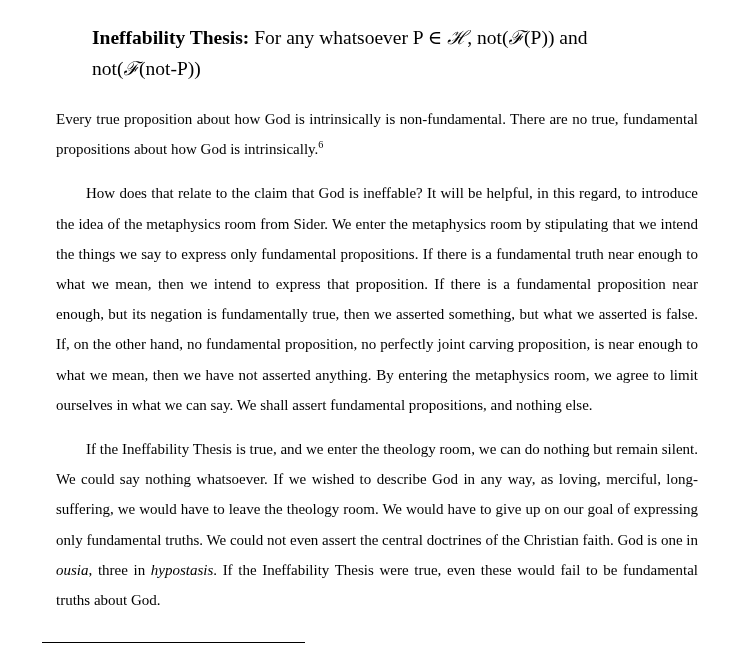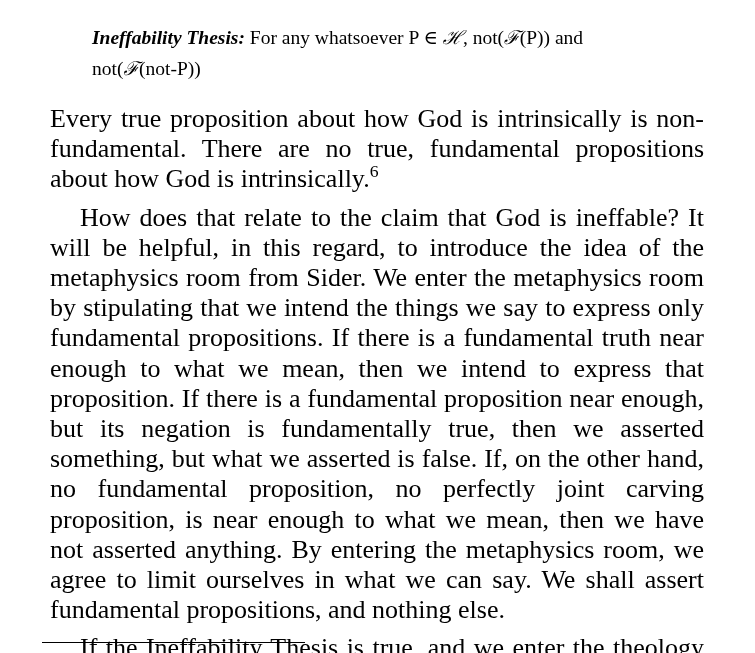--- a/index.html
+++ b/index.html
@@ -33,38 +33,37 @@
     margin: 22px 0 0 0;
     padding: 0 0 0 50px;
     width: 620px;
     box-sizing: border-box;
     font-size: 19.5px;
     line-height: 30px;
     text-align: left;
   }
   .thesis-label {
     font-weight: bold;
-    font-style: italic;
   }
   .thesis-body {
     font-weight: normal;
   }
   .mathcal {
     font-family: "DejaVu Serif", serif;
     font-style: italic;
     font-size: 19px;
   }
   .upright {
     font-style: normal;
   }
 
   
   p.body-par {
-    margin: 8px;
-    font-size: 26px;
+    margin: 14px;
+    font-size: 15px;
     line-height: 30.2px;
     text-align: justify;
     text-justify: inter-word;
     -webkit-hyphens: none;
     hyphens: none;
   }
   p.first-par {
     margin-top: 20px;
     text-indent: 0;
   }

